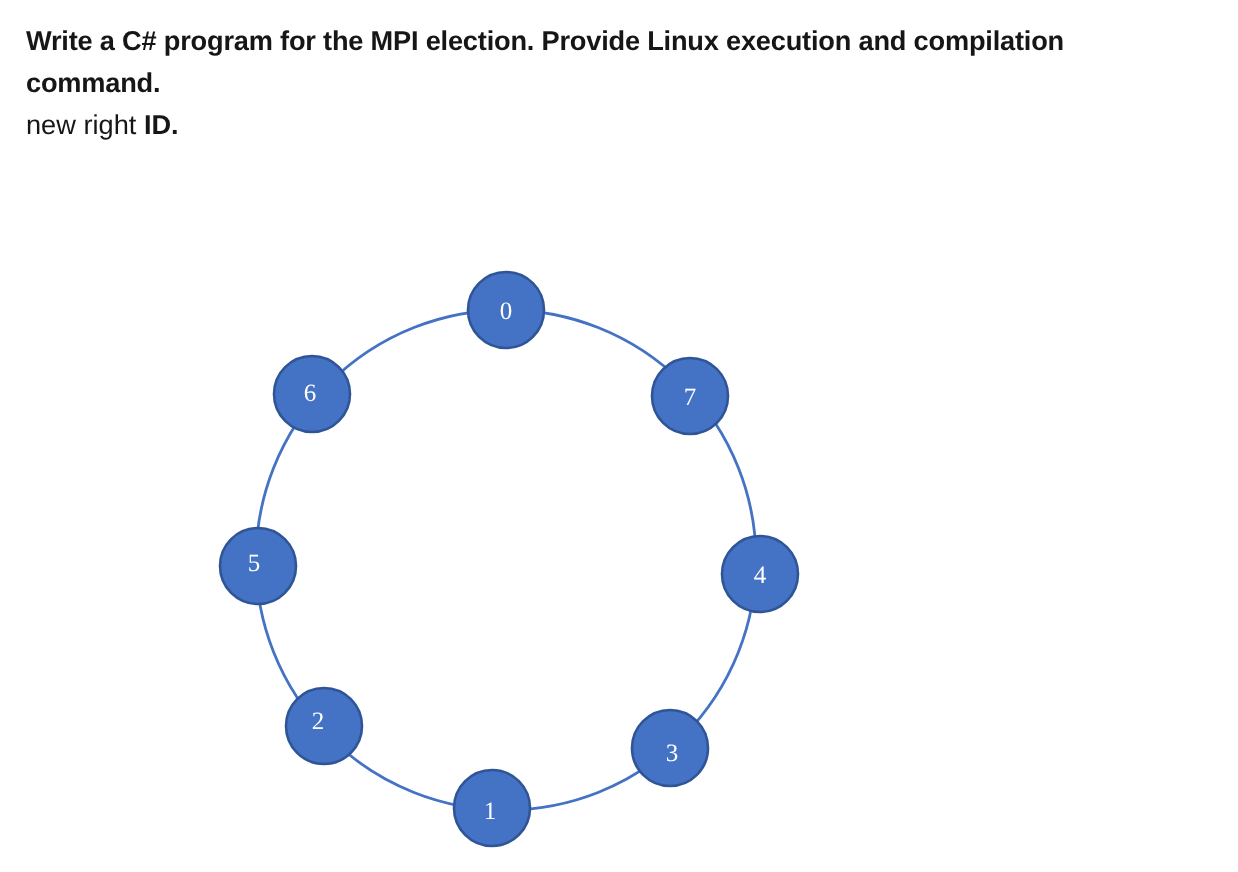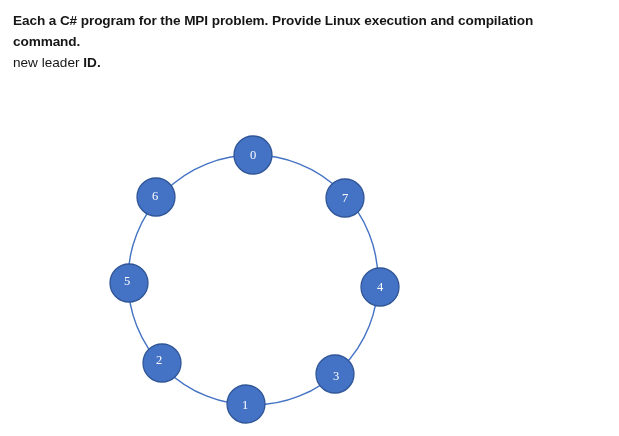--- a/index.html
+++ b/index.html
@@ -53,22 +53,22 @@
     font-size: 12.5px;
     text-anchor: middle;
   }
 </style>
 </head>
 <body>
 
 <div class="page">
 
   <div class="problem">
-    <div class="heading">Each a C# program for the MPI problem. Provide Linux execution and compilation command.</div>
-    <div class="body-line"><span>new leader </span><span class="bold">ID.</span></div>
+    <div class="heading">Write a C# program for the MPI election. Provide Linux execution and compilation command.</div>
+    <div class="body-line"><span>new right </span><span class="bold">ID.</span></div>
   </div>
 
   <svg class="diagram-svg" width="619" height="436" viewBox="0 0 619 436">
 
     <circle class="ring-line" cx="253" cy="280" r="125"></circle>
 
     <g>
       <circle class="node-circle" cx="253" cy="155" r="19"></circle>
       <text class="node-label" x="253" y="155" dy="0.35em">0</text>
     </g>

